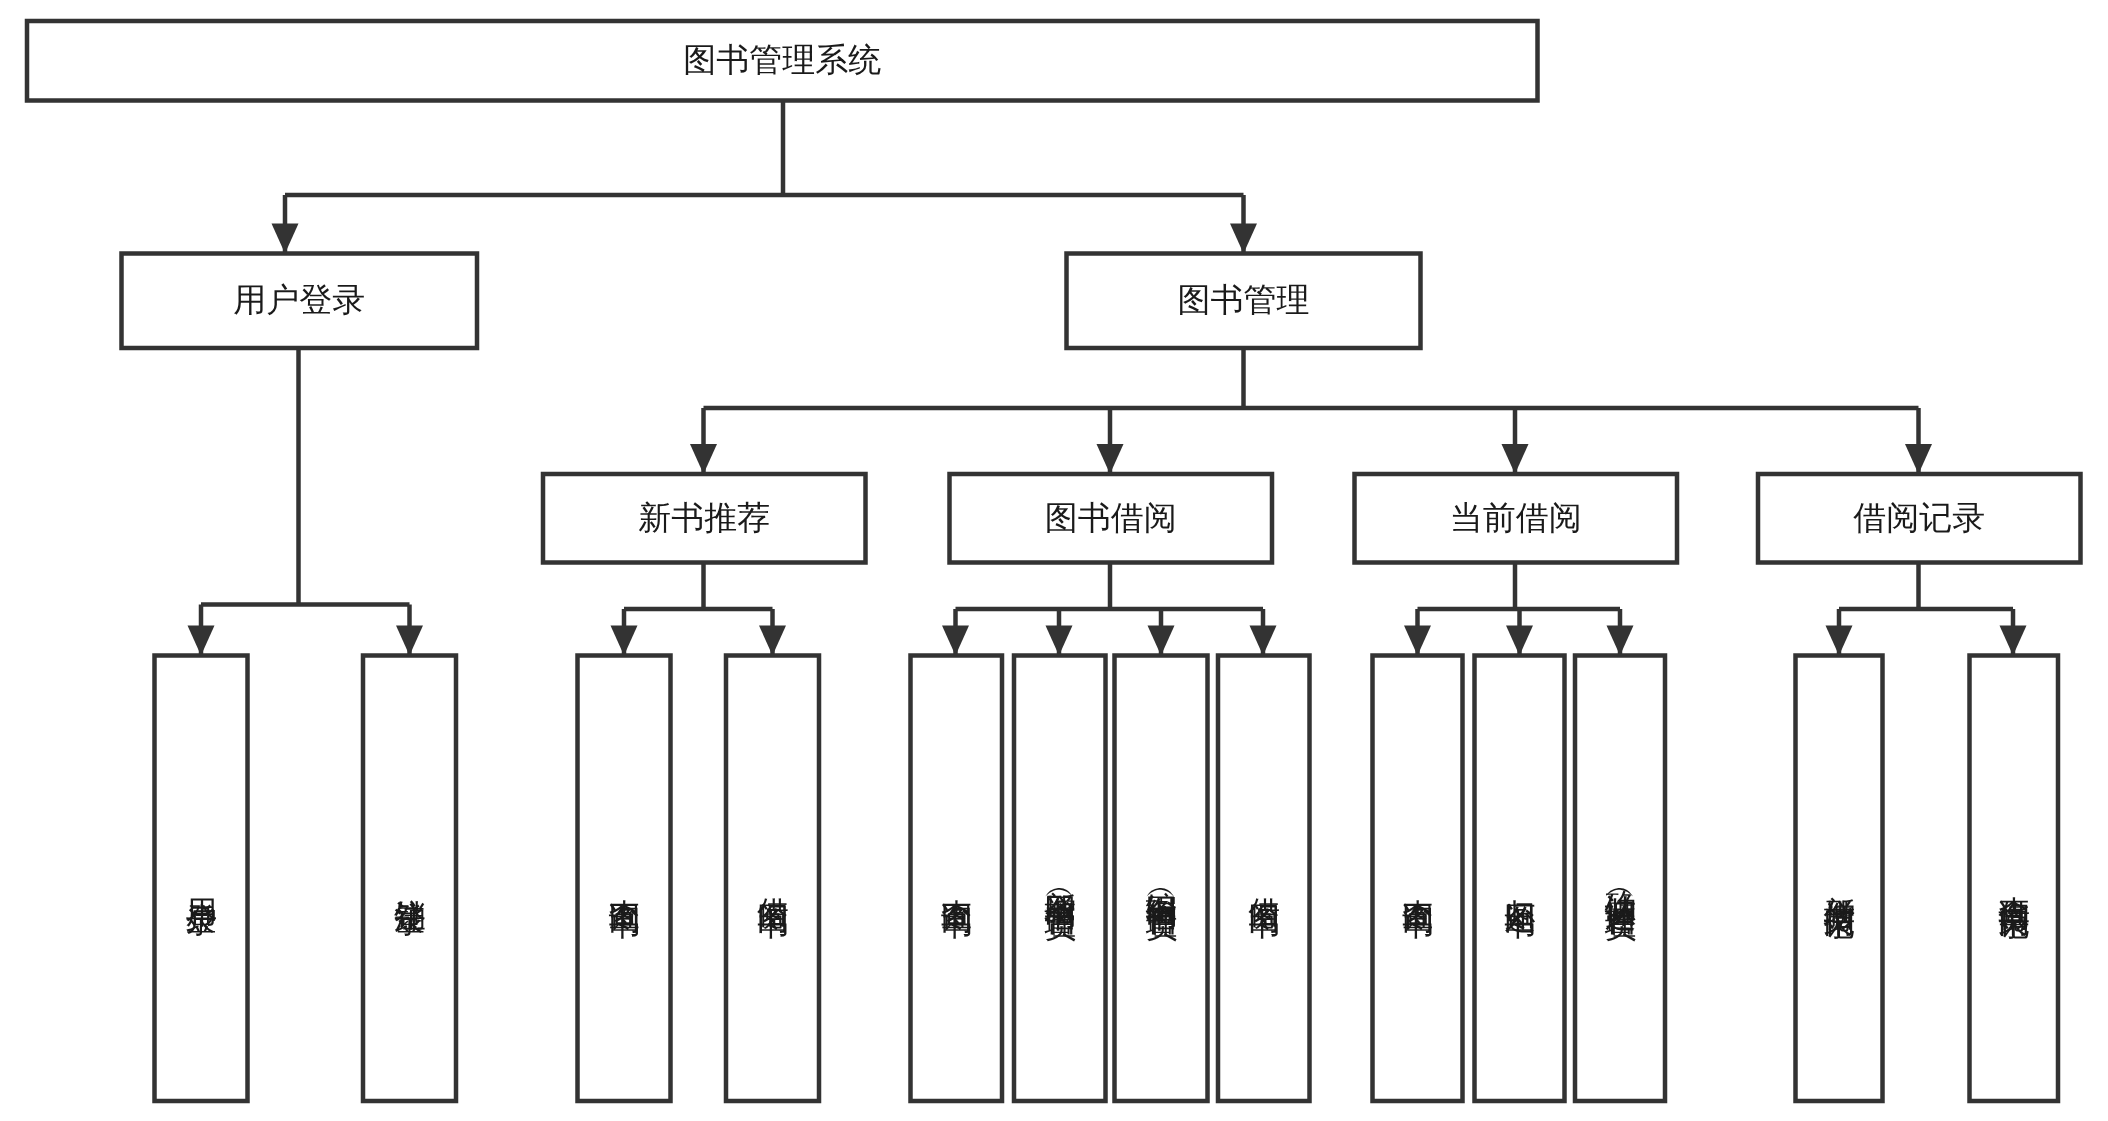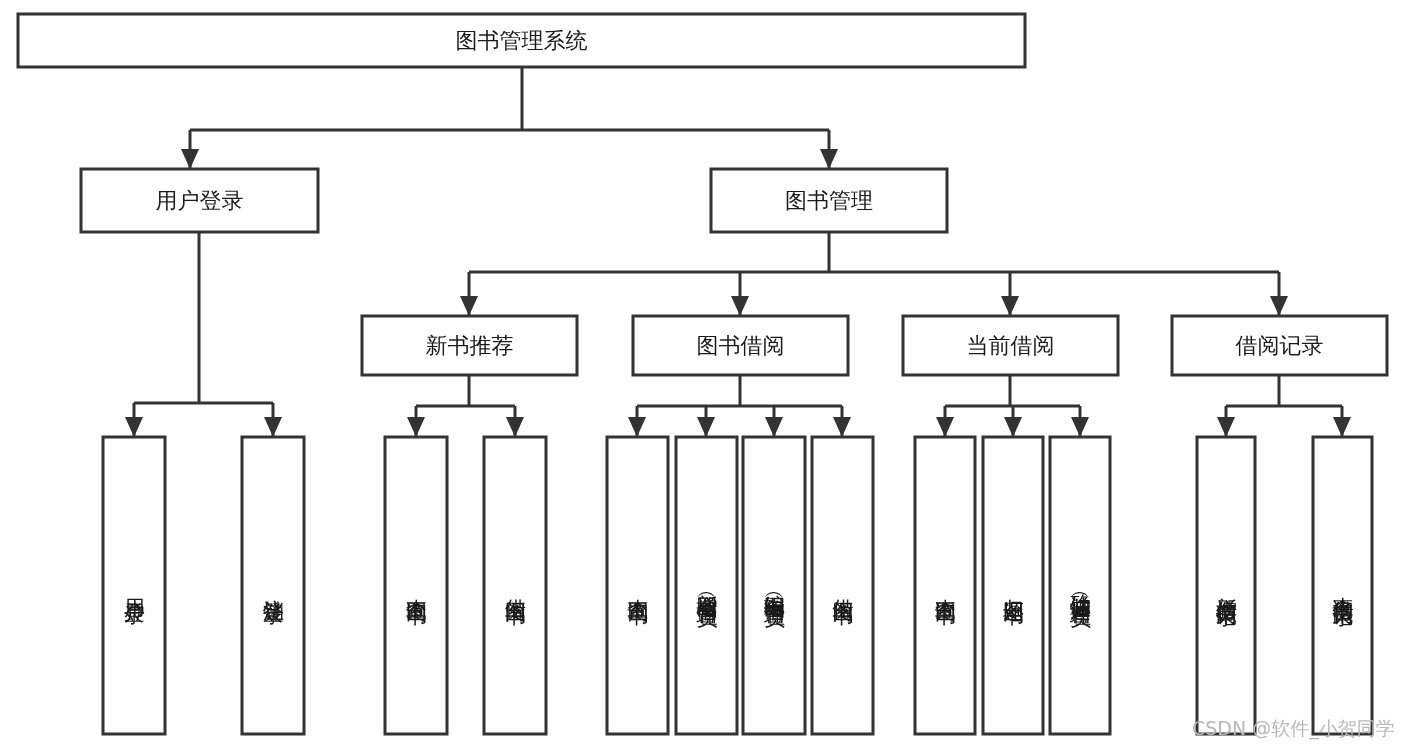--- a/index.html
+++ b/index.html
@@ -168,14 +168,13 @@
       <div class="node-label-v" style="left: 607px; top: 443px; width: 61px; height: 285px; display: flex; align-items: center; justify-content: center;">查询图书</div>
       <div class="node-label-v" style="left: 676px; top: 443px; width: 61px; height: 285px; display: flex; align-items: center; justify-content: center;">新增图书（管理员）</div>
       <div class="node-label-v" style="left: 743px; top: 443px; width: 62px; height: 285px; display: flex; align-items: center; justify-content: center;">编辑图书（管理员）</div>
       <div class="node-label-v" style="left: 812px; top: 443px; width: 61px; height: 285px; display: flex; align-items: center; justify-content: center;">借阅图书</div>
       <div class="node-label-v" style="left: 915px; top: 443px; width: 60px; height: 285px; display: flex; align-items: center; justify-content: center;">查询图书</div>
       <div class="node-label-v" style="left: 983px; top: 443px; width: 60px; height: 285px; display: flex; align-items: center; justify-content: center;">归还图书</div>
       <div class="node-label-v" style="left: 1050px; top: 443px; width: 60px; height: 285px; display: flex; align-items: center; justify-content: center;">确认归还（管理员）</div>
       <div class="node-label-v" style="left: 1197px; top: 443px; width: 58px; height: 285px; display: flex; align-items: center; justify-content: center;">新增借阅记录</div>
       <div class="node-label-v" style="left: 1313px; top: 443px; width: 59px; height: 285px; display: flex; align-items: center; justify-content: center;">查询借阅记录</div>
     </div>
-  <div class="watermark" style="left: 1192px; top: 716px;">CSDN @软件_小贺同学</div>
 </div>
 
 </body></html>

